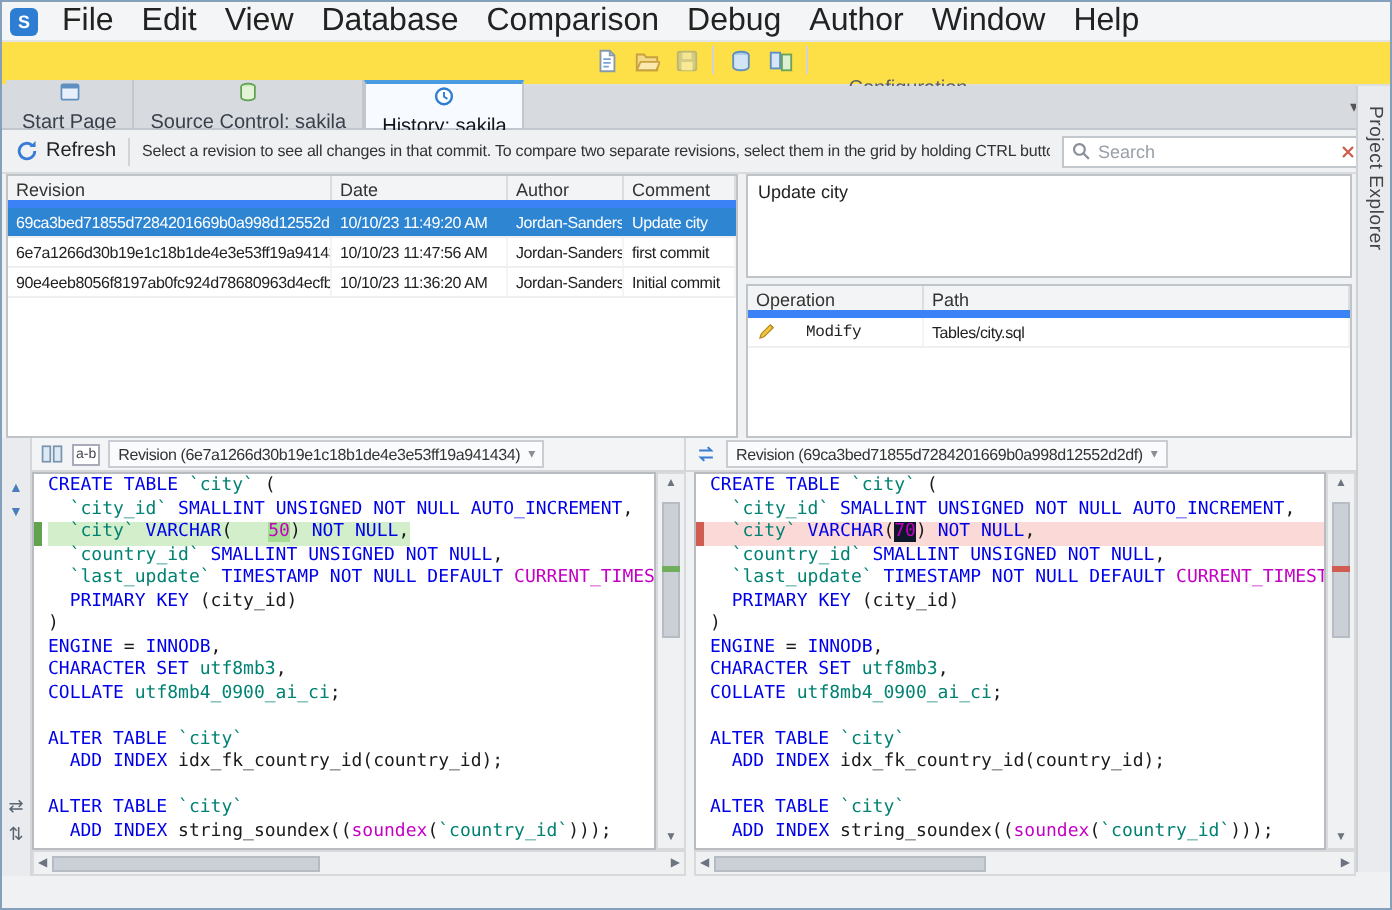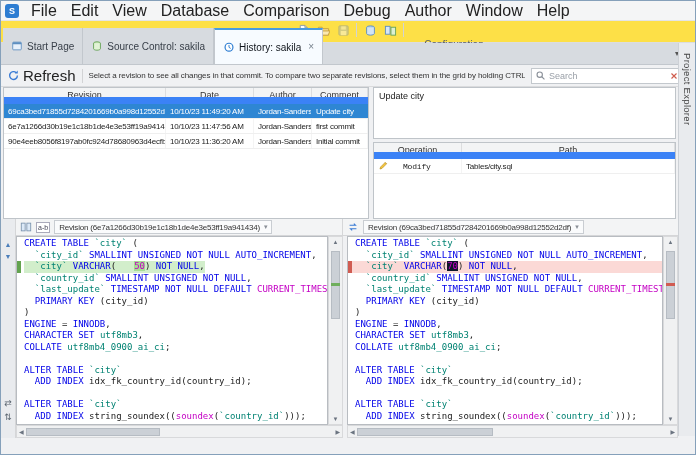--- a/index.html
+++ b/index.html
@@ -26,42 +26,42 @@
   .ticon svg { display:block; }
   .config-label { font-size:10px; color:#5a5f66; margin-left:208px; }
   .config-combo { width:74px; height:16px; border:1px solid #c3c8cd; background:#f0f1f2; margin-left:6px;
                   display:flex; align-items:center; justify-content:flex-end; padding-right:3px; }
   .caret { font-size:7px; color:#8a8f96; }
 
   
   .tabbar { position:absolute; top:42px; left:0; right:0; height:22px; background:#d7dbe0;
             border-bottom:1px solid #c2c7cd; display:flex; align-items:flex-end; padding-left:2px; }
   .tabs { display:flex; height:100%; align-items:flex-end; }
-  .tab { height:36px; display:flex; align-items:center; gap:4px; padding:0 8px; font-size:10px; color:#39404a;
-         background:#d7dbe0; border-right:1px solid #c2c7cd; }
+  .tab { height:24px; display:flex; align-items:center; gap:4px; padding:0 8px; font-size:10px; color:#39404a;
+         background:#d7dbe0; border-right:1px solid #c2c7cd;flex-direction:column; }
   .tab.active { background:#f7fbff; border-top:2px solid #4a9be0; border-left:1px solid #c2c7cd; color:#10151c; }
   .tab .ticon svg { width:12px; height:12px; }
   .tab-close { font-size:10px; color:#76808c; margin-left:3px; line-height:1; }
   .tab-overflow { margin-left:auto; margin-right:16px; margin-bottom:6px; font-size:8px; color:#555; }
 
   
   .infobar { position:absolute; top:64px; left:0; right:0; height:22px; background:#f0f1f3;
              border-bottom:1px solid #dadbdd; display:flex; align-items:center; padding:0 6px; gap:6px; }
-  .refresh-btn { display:flex; align-items:center; gap:3px; font-size:15px; color:#222; white-space:nowrap; }
+  .refresh-btn { display:flex; align-items:center; gap:3px; font-size:10px; color:#222; white-space:nowrap; }
   .ibar-sep { width:1px; height:14px; background:#d2d3d5; }
   .hint { font-size:8px; color:#333; white-space:nowrap; overflow:hidden; flex:1; letter-spacing:-0.1px; }
   .searchbox { width:152px; height:16px; background:#fff; border:1px solid #c3c8cd; display:flex;
                align-items:center; padding:0 3px; gap:3px; margin-right:6px; flex:0 0 auto; }
   .searchbox input { border:none; outline:none; flex:1; min-width:0; font-size:9px; color:#333; font-family:inherit; background:transparent; }
   .searchbox input::placeholder { color:#9aa0a8; }
 
   
   .content-top { position:absolute; top:86px; left:0; right:17px; height:132px; display:flex; gap:4px; padding:0 2px; }
   .history-grid { width:366px; border:1px solid #bfc4c9; background:#fff; display:flex; flex-direction:column; overflow:hidden; }
-  .grid-header { display:flex; height:16px; background:#f3f4f5; border-bottom:7px solid #3b82f6; flex:0 0 16px;text-align:center; }
+  .grid-header { display:flex; height:16px; background:#f3f4f5; border-bottom:4px solid #3b82f6; flex:0 0 16px; }
   .hcell { font-size:9px; color:#333; padding:2px 4px; border-right:1px solid #dcdddf; white-space:nowrap; overflow:hidden; }
   .c0 { width:162px; flex:0 0 162px; } .c1 { width:88px; flex:0 0 88px; } .c2 { width:58px; flex:0 0 58px; } .c3 { flex:1; }
   .grow { display:flex; height:15px; border-bottom:1px solid #efefef; background:#fff; }
   .gcell { font-size:8px; letter-spacing:-0.2px; color:#222; padding:2.5px 4px; white-space:nowrap; overflow:hidden; border-right:1px solid #f4f4f4; }
   .grow.sel { background:#2e86d3; }
   .grow.sel .gcell { color:#fff; border-right-color:transparent; }
 
   .detail-panel { flex:1; display:flex; flex-direction:column; gap:3px; min-width:0; }
   .comment-box { height:52px; border:1px solid #bfc4c9; background:#fff; font-size:9px; color:#222; padding:3px 5px; }
   .changes-grid { flex:1; border:1px solid #bfc4c9; background:#fff; display:flex; flex-direction:column; overflow:hidden; }

